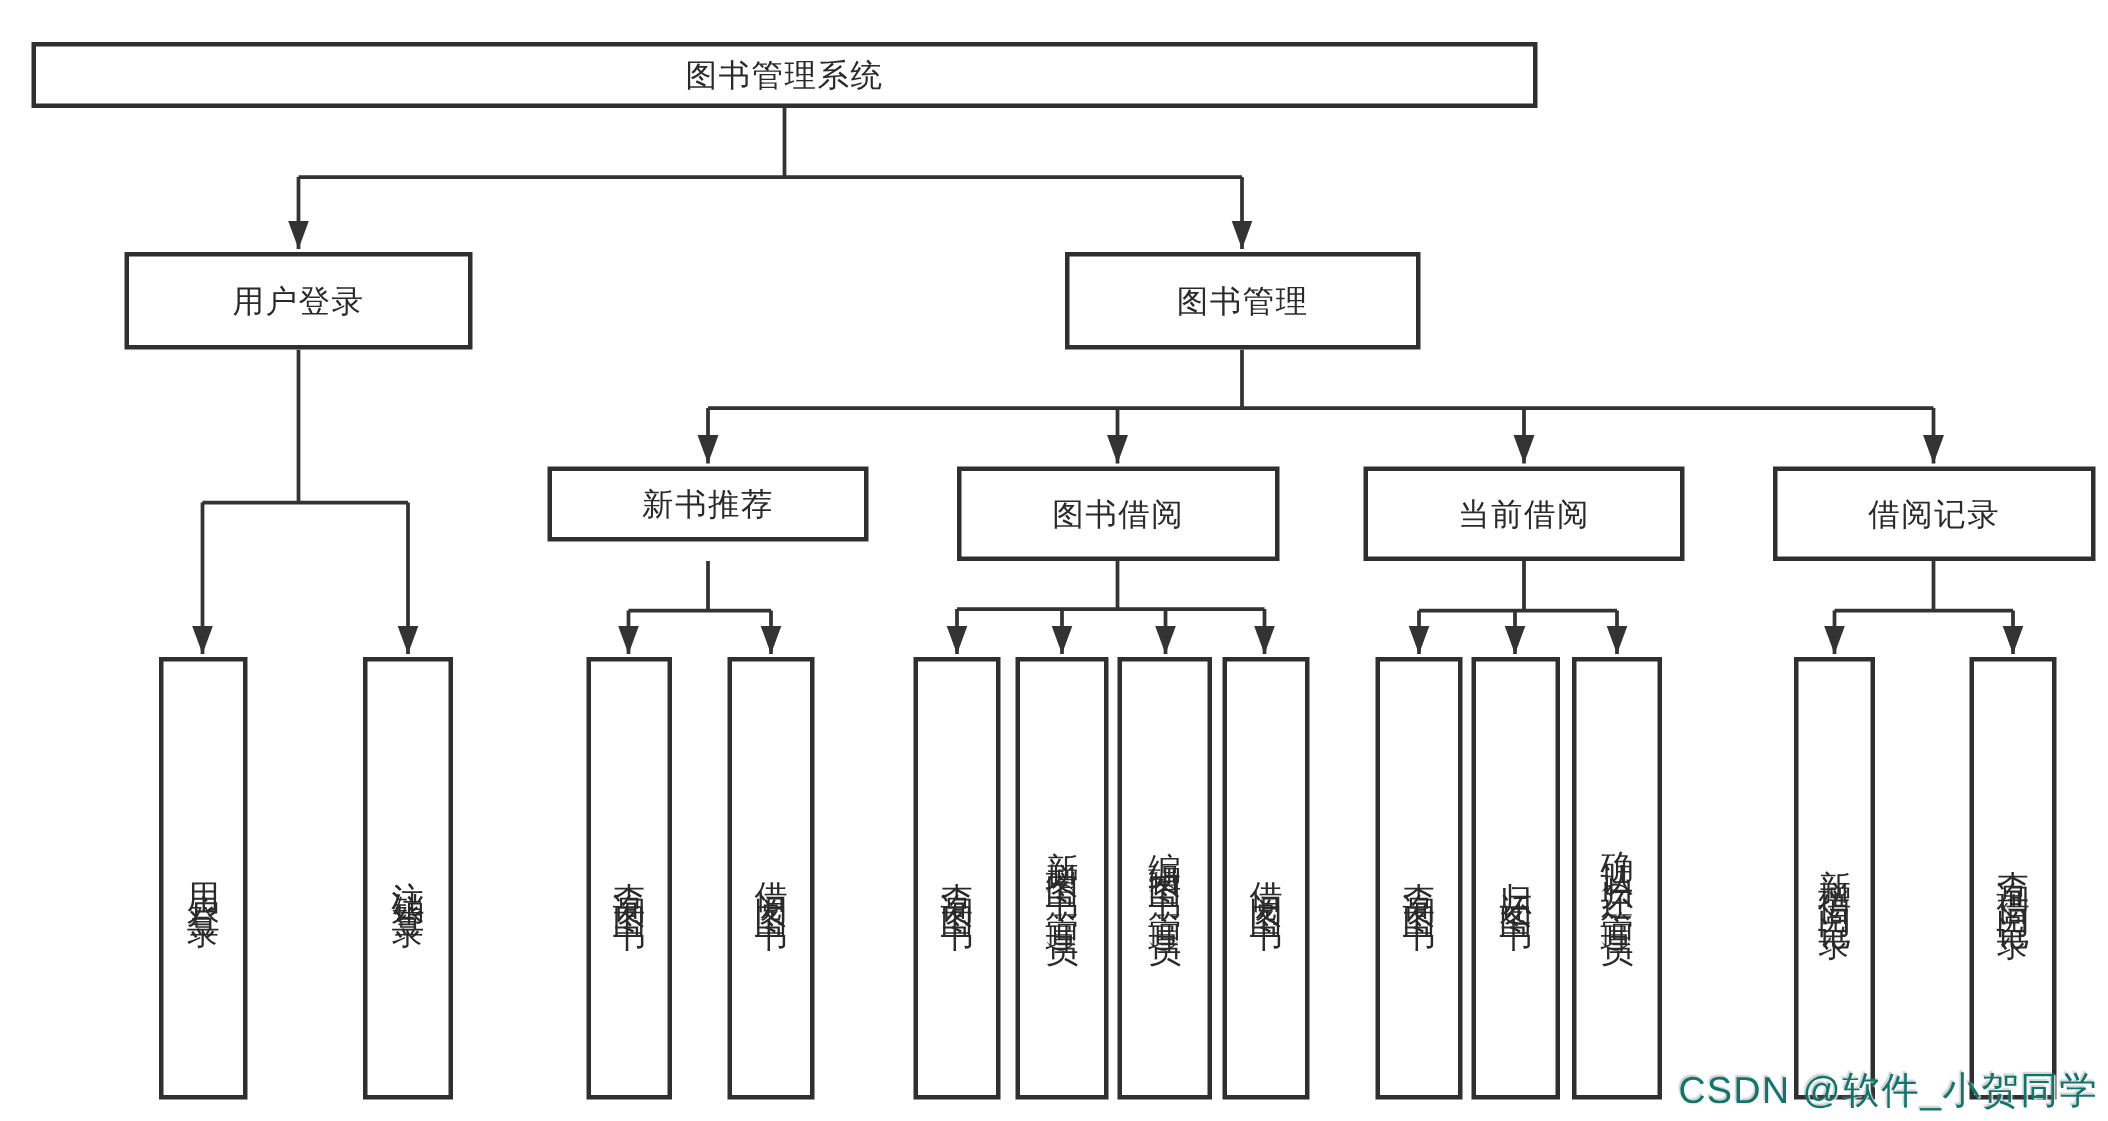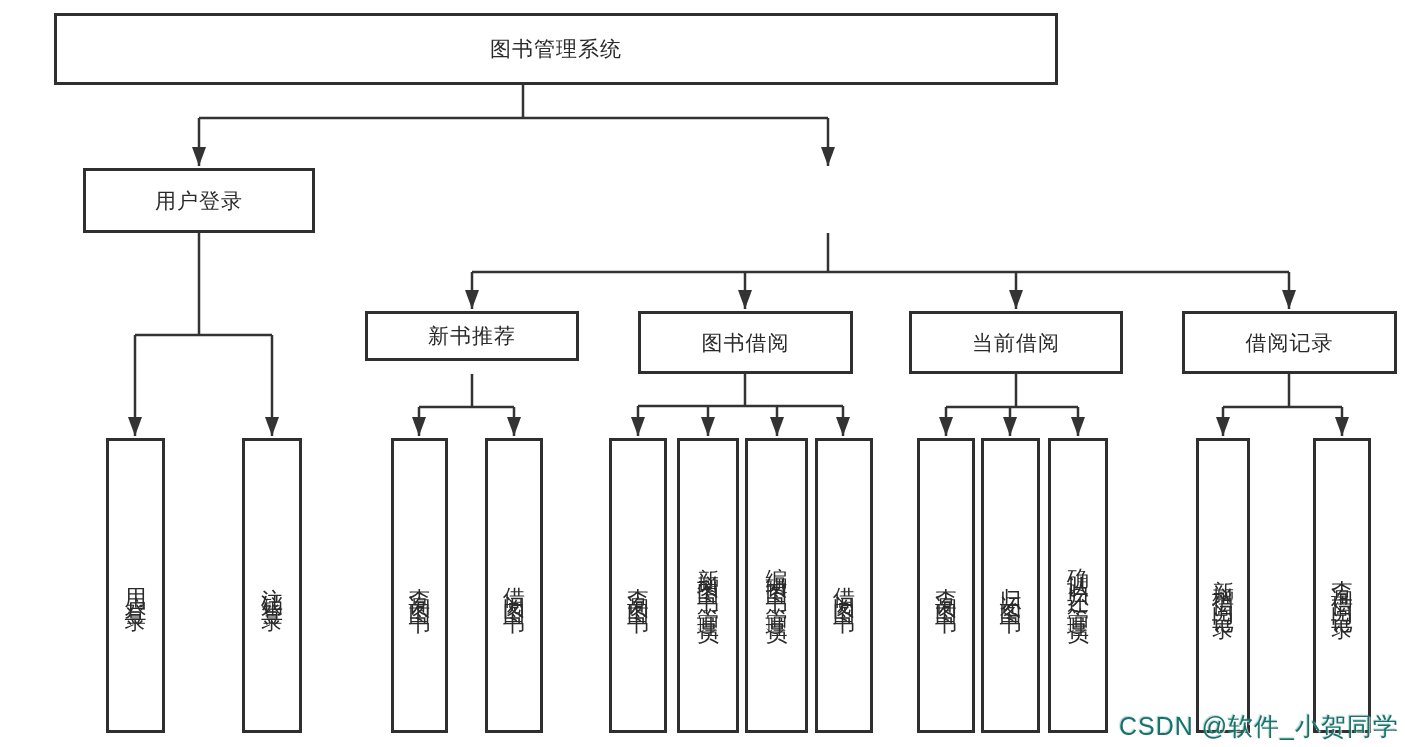--- a/index.html
+++ b/index.html
@@ -87,23 +87,24 @@
       <line x1="946" y1="407" x2="946" y2="436" marker-end="url(#arr)"></line>
       <line x1="1010" y1="407" x2="1010" y2="436" marker-end="url(#arr)"></line>
       <line x1="1078" y1="407" x2="1078" y2="436" marker-end="url(#arr)"></line>
 
       <path d="M1289,374 V407 M1223,407 H1342"></path>
       <line x1="1223" y1="407" x2="1223" y2="436" marker-end="url(#arr)"></line>
       <line x1="1342" y1="407" x2="1342" y2="436" marker-end="url(#arr)"></line>
     </g>
   </svg>
 
-  <div class="hbox" style="left:21px;top:13px;width:1004px;height:72px;margin-left:33px;">图书管理系统</div>
+  <div class="hbox" style="left:21px;top:28px;width:1004px;height:44px;">图书管理系统</div>
 
   <div class="hbox" style="left:83px;top:168px;width:232px;height:65px;">用户登录</div>
+  <div class="hbox" style="left:710px;top:168px;width:237px;height:65px;">图书管理</div>
 
   <div class="hbox" style="left:365px;top:311px;width:214px;height:50px;">新书推荐</div>
   <div class="hbox" style="left:909px;top:311px;width:214px;height:63px;">当前借阅</div>
   <div class="hbox" style="left:638px;top:311px;width:215px;height:63px;">图书借阅</div>
   <div class="hbox" style="left:1182px;top:311px;width:215px;height:63px;">借阅记录</div>
 
   <div class="vbox" style="left:106px;width:59px;">
     <span>用户登录</span>
   </div>
   <div class="vbox" style="left:242px;width:60px;">

